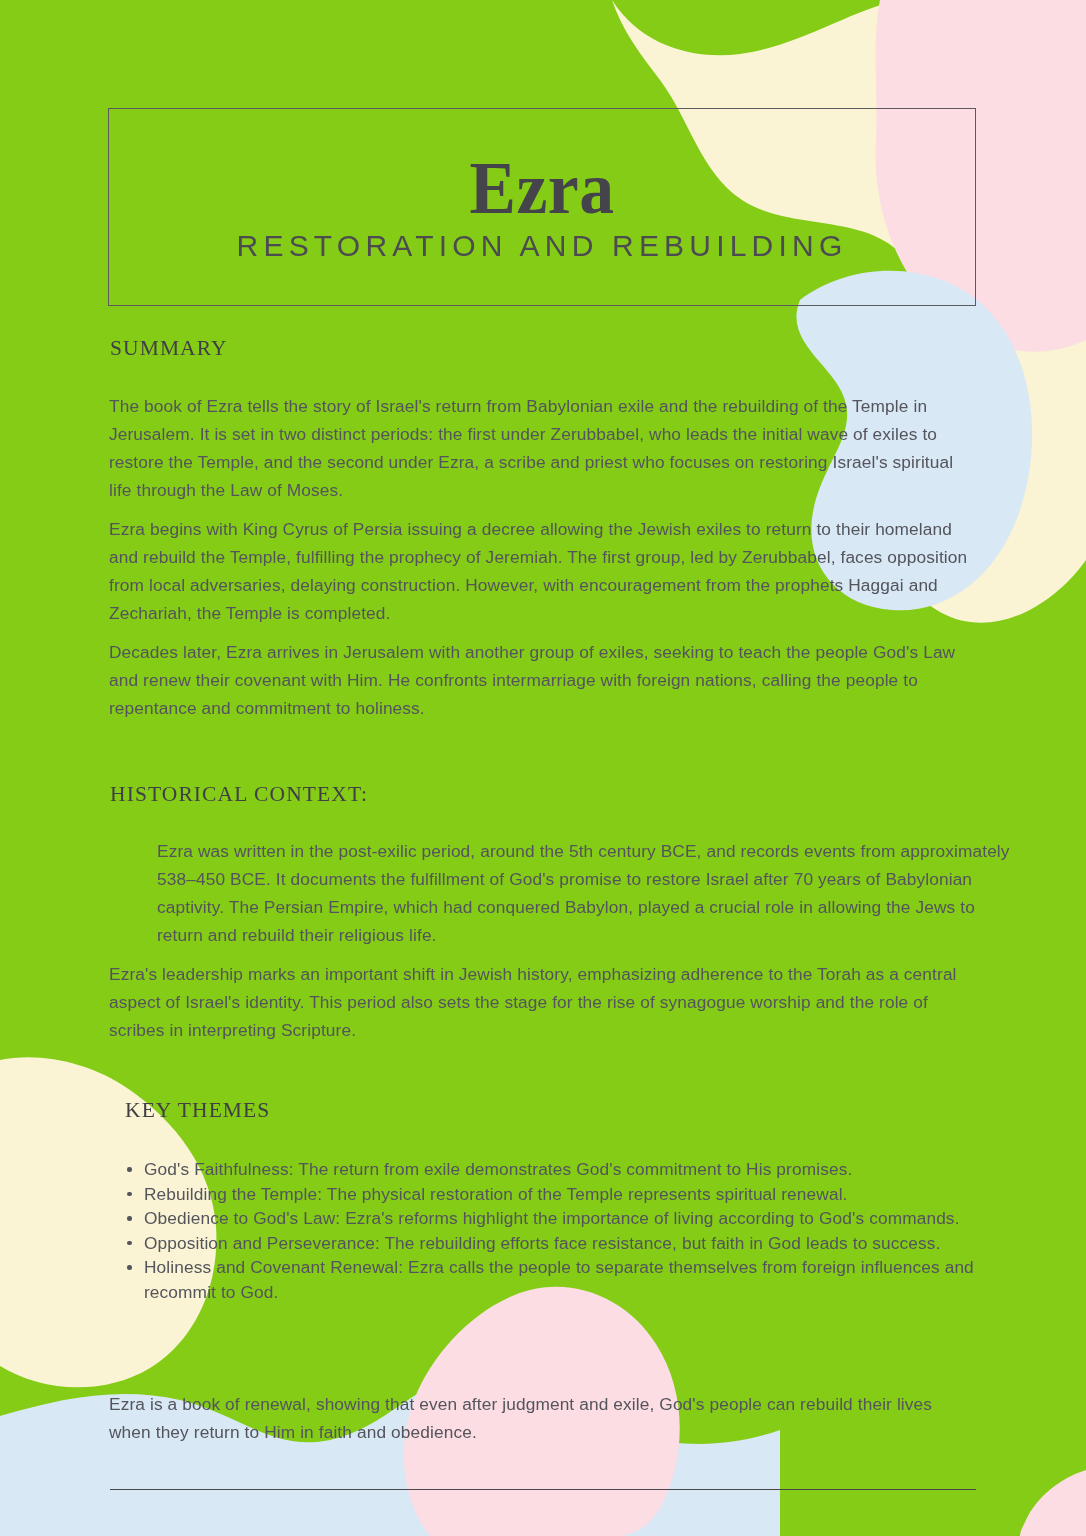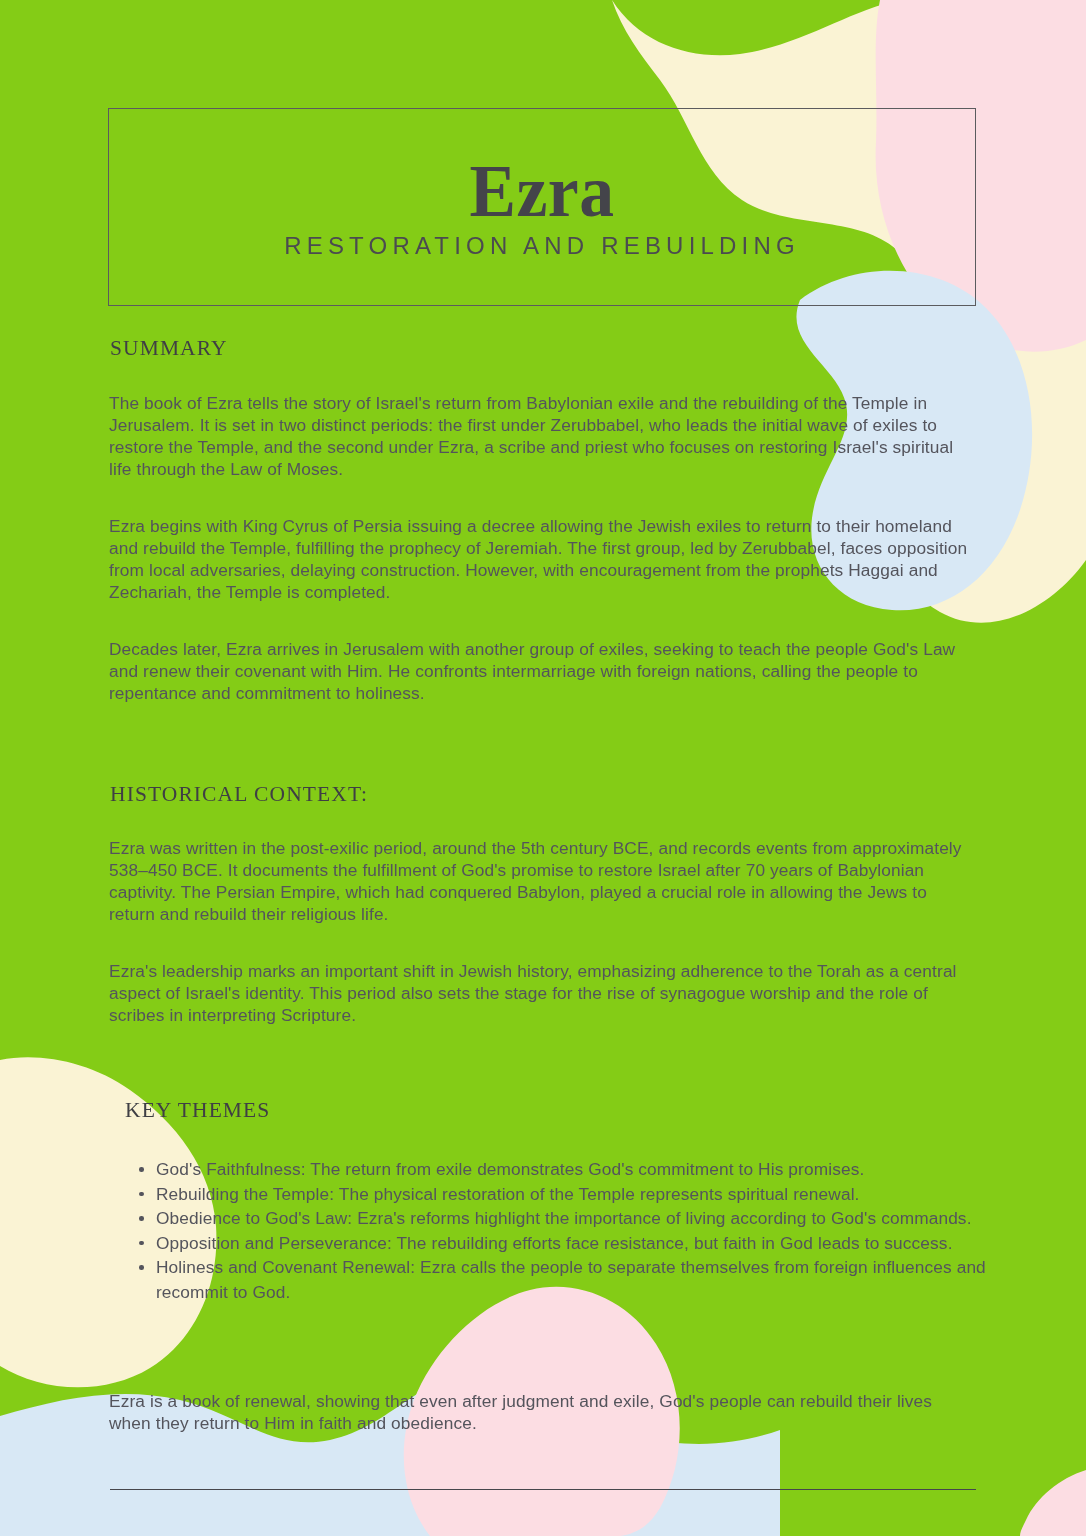--- a/index.html
+++ b/index.html
@@ -50,21 +50,21 @@
     font-weight: bold;
     font-size: 74px;
     line-height: 1.0;
     color: #44444a;
     letter-spacing: 0.5px;
     margin: 0 0 4px 0;
     transform: scaleX(0.94);
   }
   .title-sub {
     font-family: "Liberation Sans", sans-serif;
-    font-size: 24px;
+    font-size: 30px;
     letter-spacing: 5.2px;
     color: #4b4b50;
     margin: 0;
     font-weight: 400;
   }
   
   .section-head {
     position: absolute;
     left: 110px;
     font-family: "Liberation Serif", serif;
@@ -78,49 +78,49 @@
   #head-historical { top: 782px; }
   #head-themes { top: 1098px; margin-left: 15px; }
 
   
   .para {
     position: absolute;
     left: 109px;
     width: 862px;
     font-family: "Liberation Sans", sans-serif;
     font-size: 17.3px;
-    line-height: 22px;
+    line-height: 28px;
     color: #54545c;
     letter-spacing: 0.12px;
   }
   #p-sum-1 { top: 375px; }
   #p-sum-2 { top: 498px; }
   #p-sum-3 { top: 621px; }
-  #p-hist-1 { top: 820px; }
+  #p-hist-1 { top: 820px; margin-left: 48px; }
   #p-hist-2 { top: 943px; }
   #p-close  { top: 1373px; }
 
   
   #themes-list {
     position: absolute;
     left: 110px;
     top: 1157px;
     width: 866px;
     margin: 0;
     padding: 0 0 0 30px;
     list-style: none;
   }
   #themes-list li {
     position: relative;
     font-family: "Liberation Sans", sans-serif;
     font-size: 17.3px;
     line-height: 24.6px;
     color: #54545c;
     letter-spacing: 0.12px;
-    margin: 0 0 0 16px;
+    margin: 0 0 0 4px;
   }
   #themes-list li::before {
     content: "";
     position: absolute;
     left: -17px;
     top: 10px;
     width: 4.5px;
     height: 4.5px;
     border-radius: 50%;
     background: #54545c;

